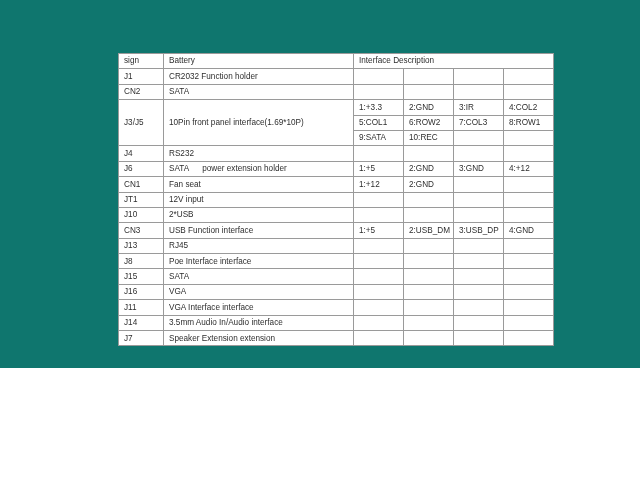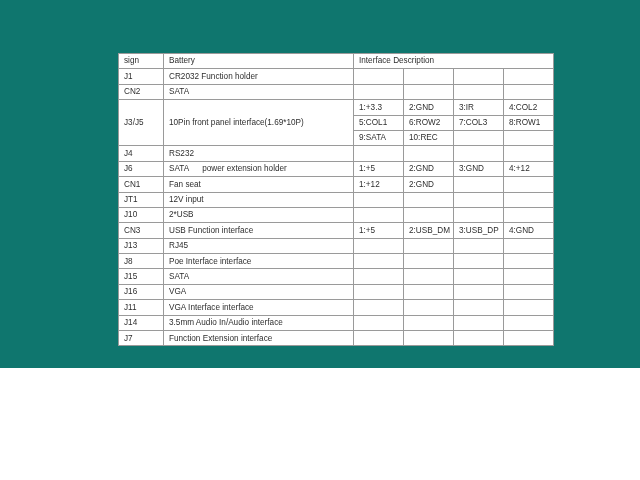--- a/index.html
+++ b/index.html
@@ -245,21 +245,21 @@
         <td class="cell-sign">J14</td>
         <td class="cell-function">3.5mm Audio In/Audio interface</td>
         <td class="cell-pin"></td>
         <td class="cell-pin"></td>
         <td class="cell-pin"></td>
         <td class="cell-pin"></td>
       </tr>
 
       <tr>
         <td class="cell-sign">J7</td>
-        <td class="cell-function">Function Extension interface</td>
+        <td class="cell-function">Speaker Extension extension</td>
         <td class="cell-pin"></td>
         <td class="cell-pin"></td>
         <td class="cell-pin"></td>
         <td class="cell-pin"></td>
       </tr>
 
     </tbody>
   </table>
 
 </div>

